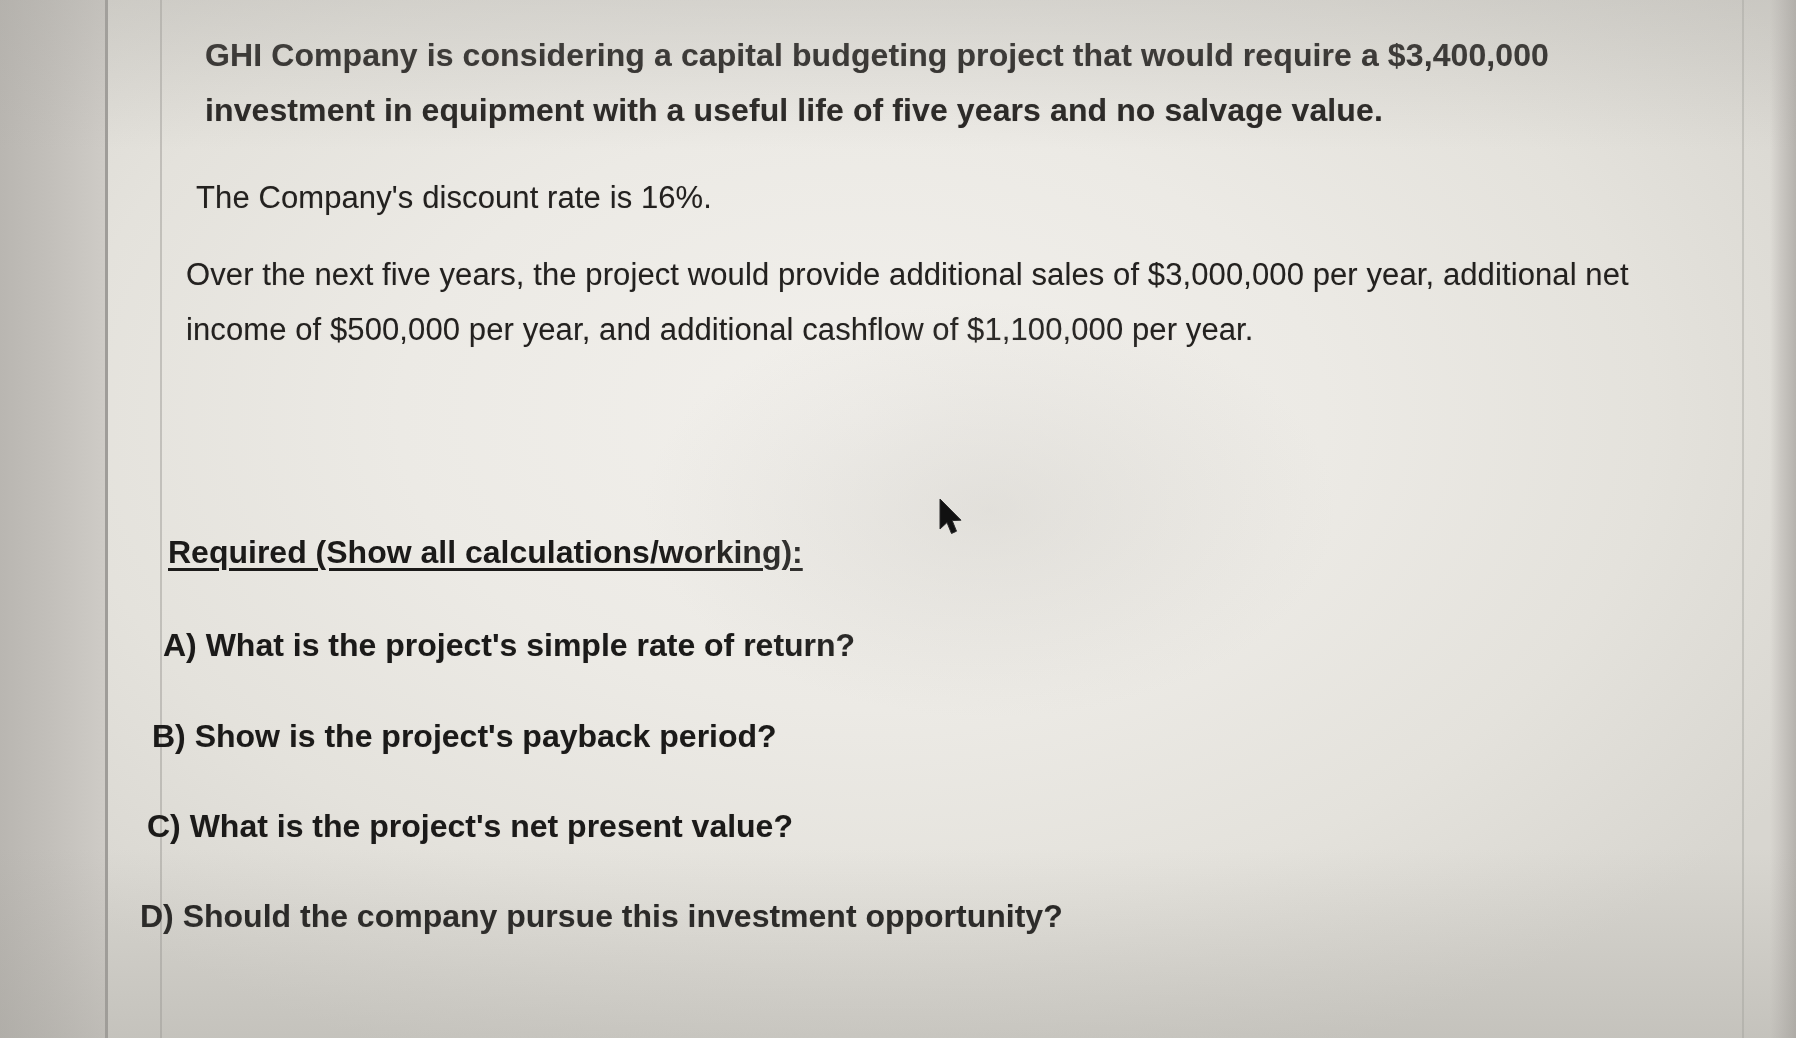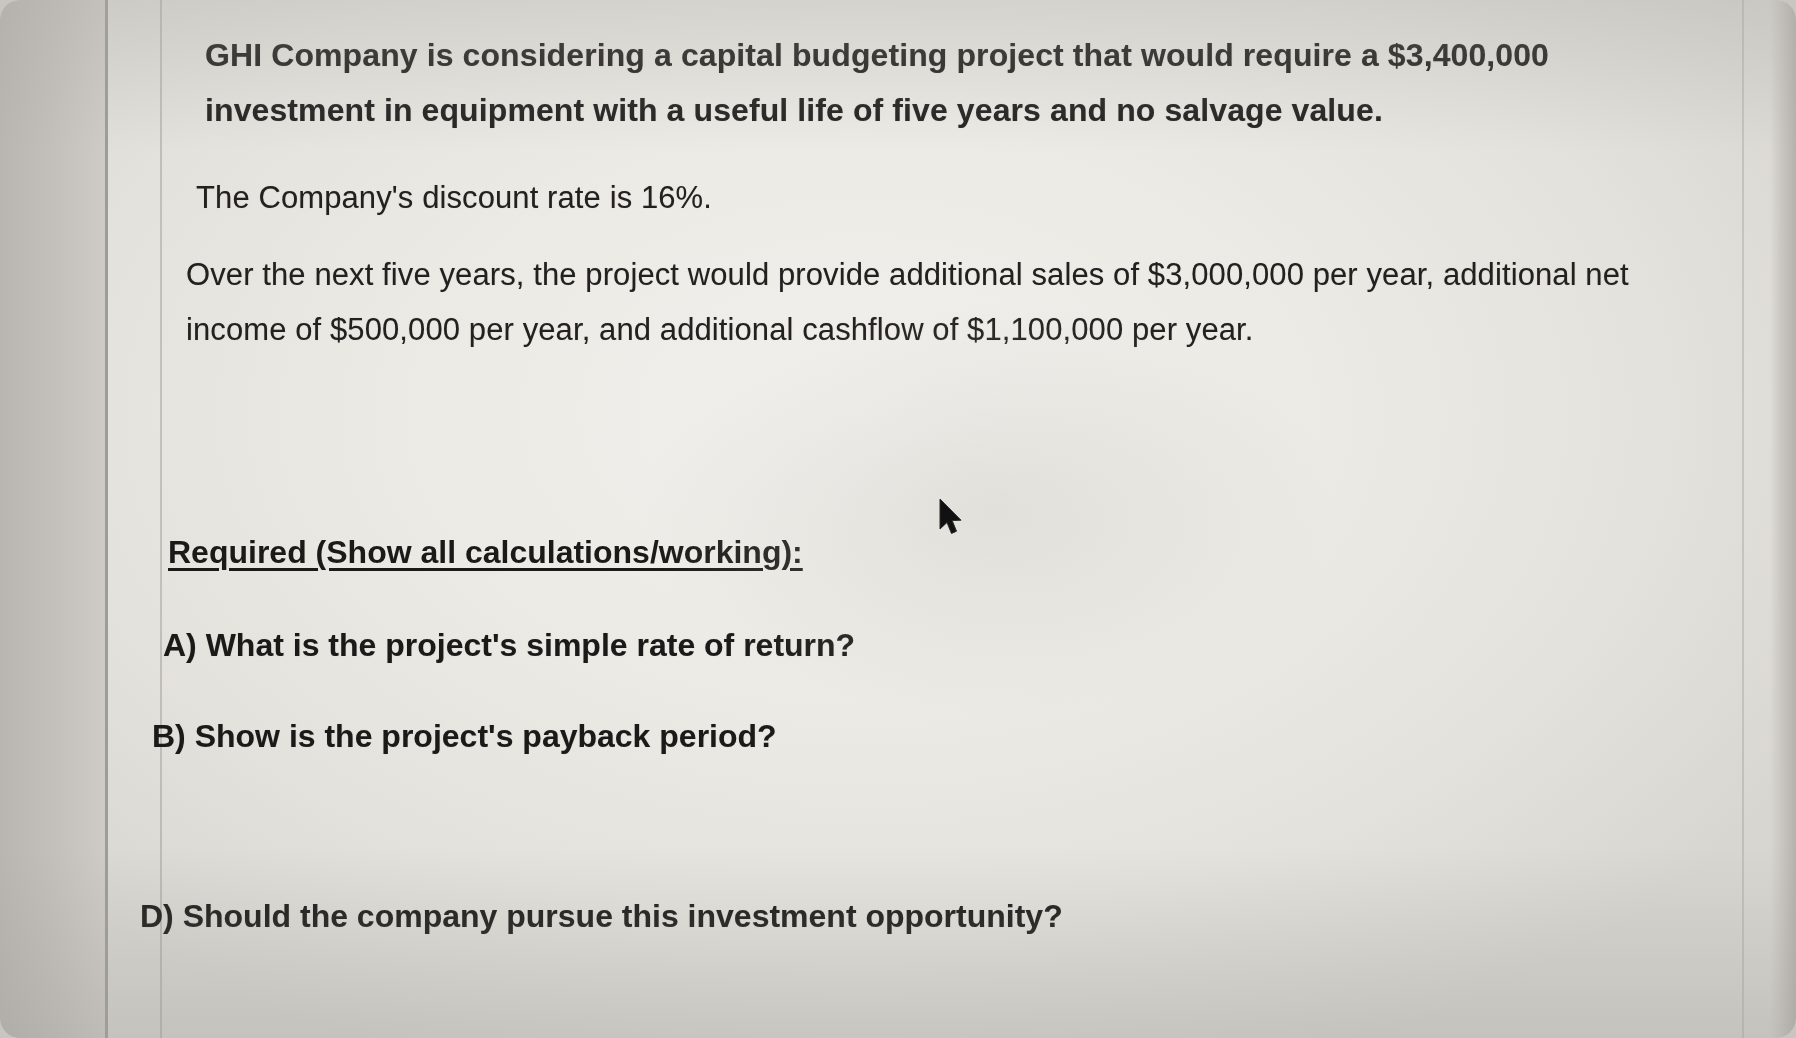--- a/index.html
+++ b/index.html
@@ -15,21 +15,20 @@
   }
 
   
   .photo {
     position: relative;
     width: 1796px;
     height: 1038px;
     background:
       radial-gradient(ellipse 1100px 700px at 48% 40%, #f2f0ec 0%, #eceae5 42%, #e4e2dc 72%, #d8d6d0 100%);
     overflow: hidden;
-    border-radius: 20px;
   }
 
   
   .left-strip {
     position: absolute;
     top: 0;
     left: 0;
     width: 108px;
     height: 1038px;
     background: linear-gradient(to right, #b9b6b1 0%, #c2bfba 45%, #cfccc7 100%);
@@ -178,20 +177,21 @@
     <div class="para p-discount">The Company's discount rate is 16%.</div>
 
     <div class="para p-over">Over the next five years, the project would provide additional sales of $3,000,000 per year, additional net income of $500,000 per year, and additional cashflow of $1,100,000 per year.</div>
 
     <div class="required">Required (Show all calculations/working):</div>
 
     <div class="q q-a">A) What is the project's simple rate of return?</div>
 
     <div class="q q-b">B) Show is the project's payback period?</div>
 
+    <div class="q q-c">C) What is the project's net present value?</div>
 
     <div class="q q-d">D) Should the company pursue this investment opportunity?</div>
 
   </div>
 
   <div class="shade-blotch"></div>
   <div class="shade-top"></div>
   <div class="shade-bottom"></div>
 
   <svg class="cursor" viewBox="0 0 26 38">

